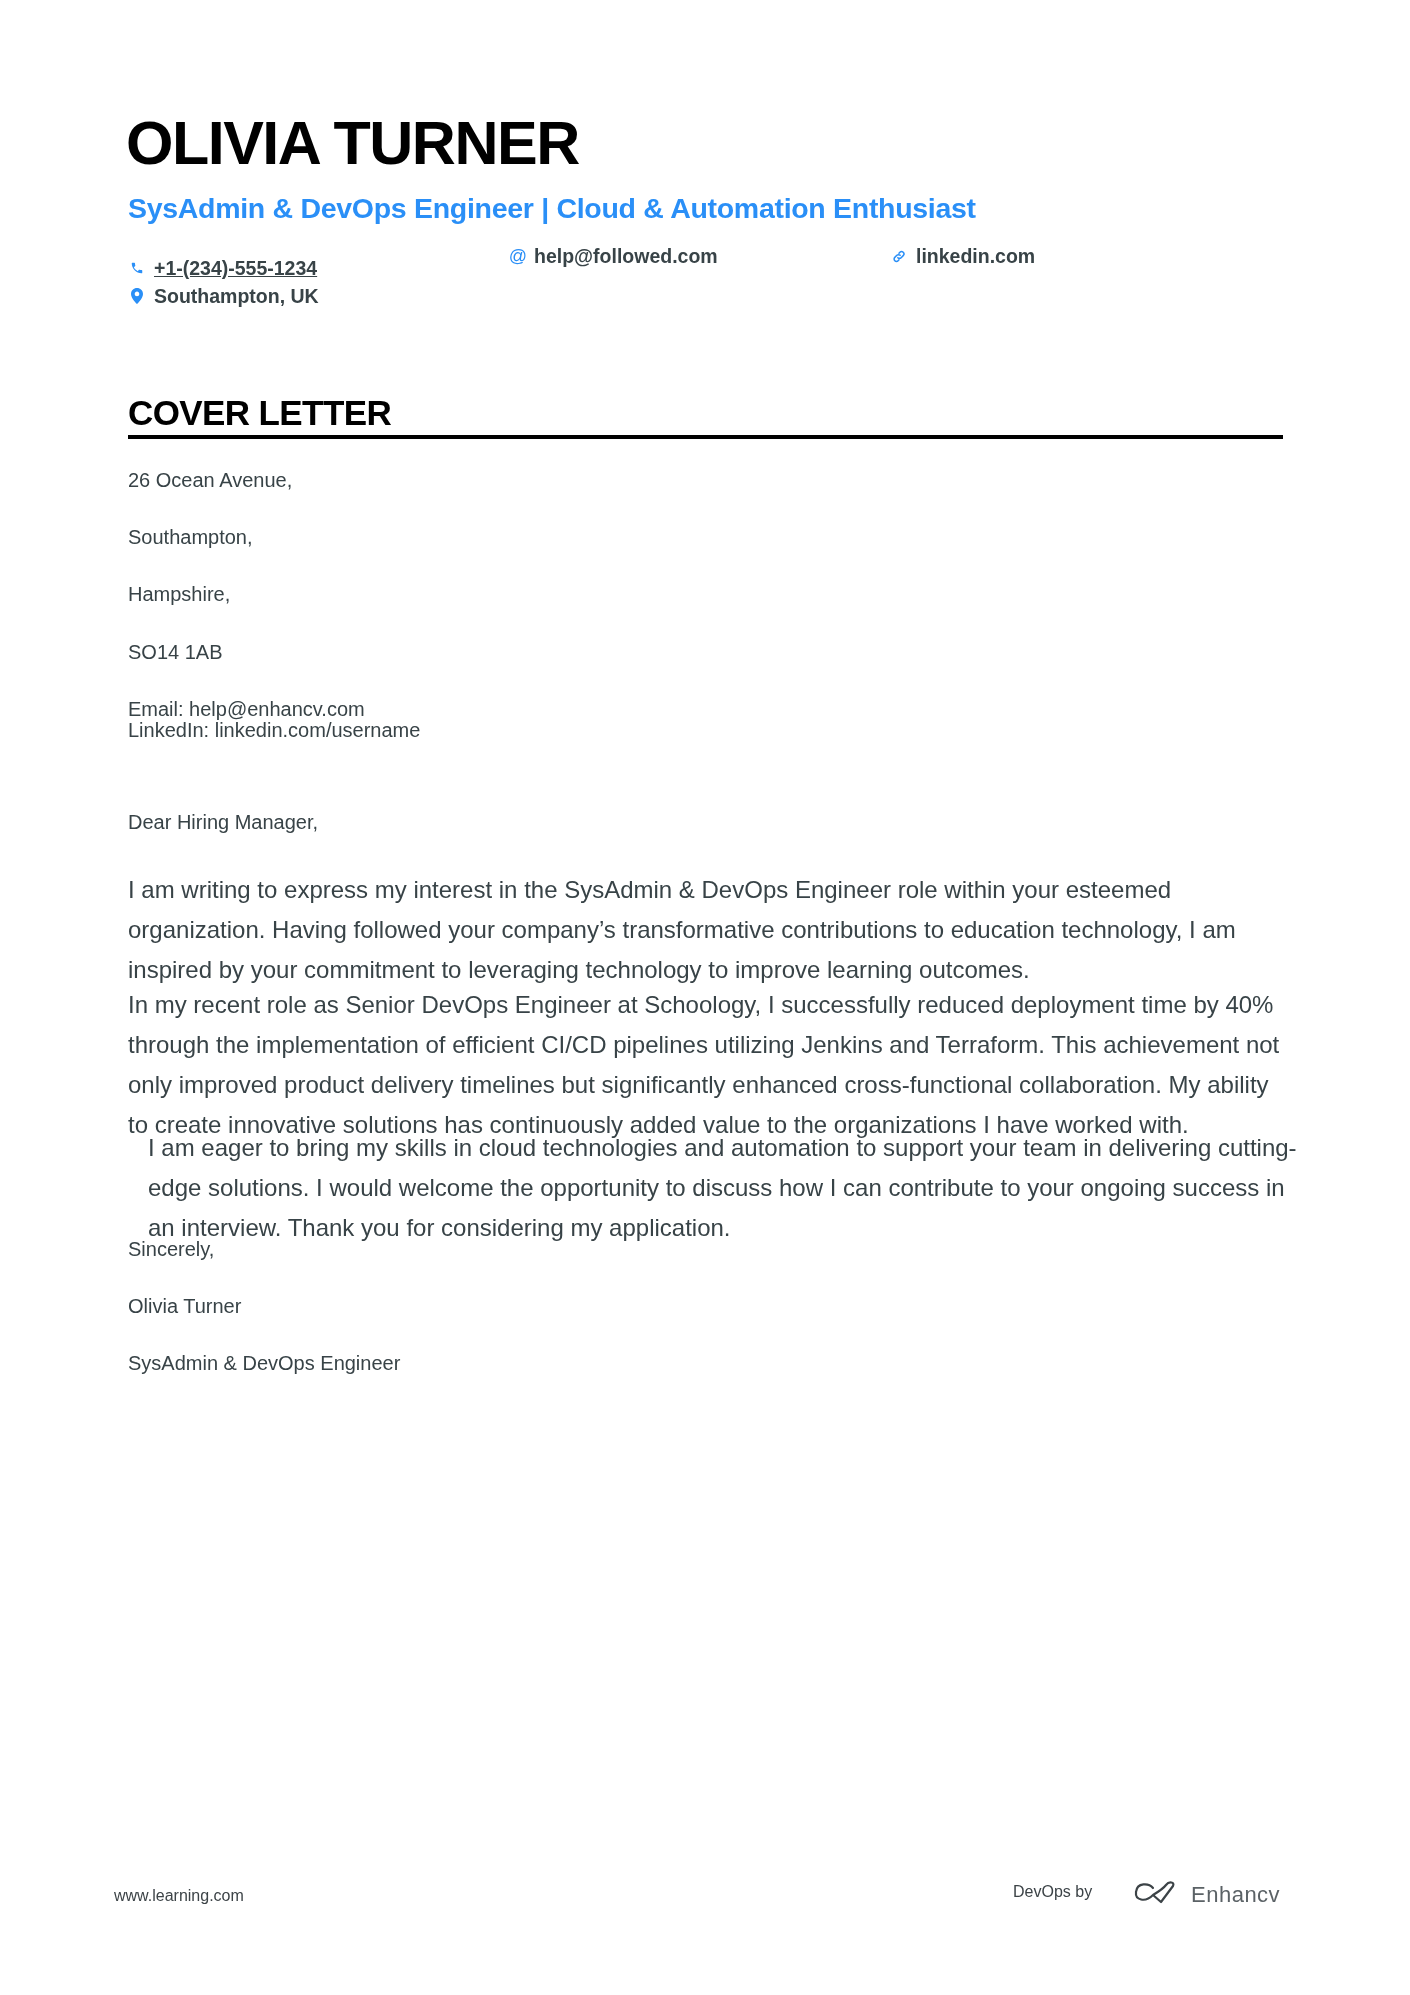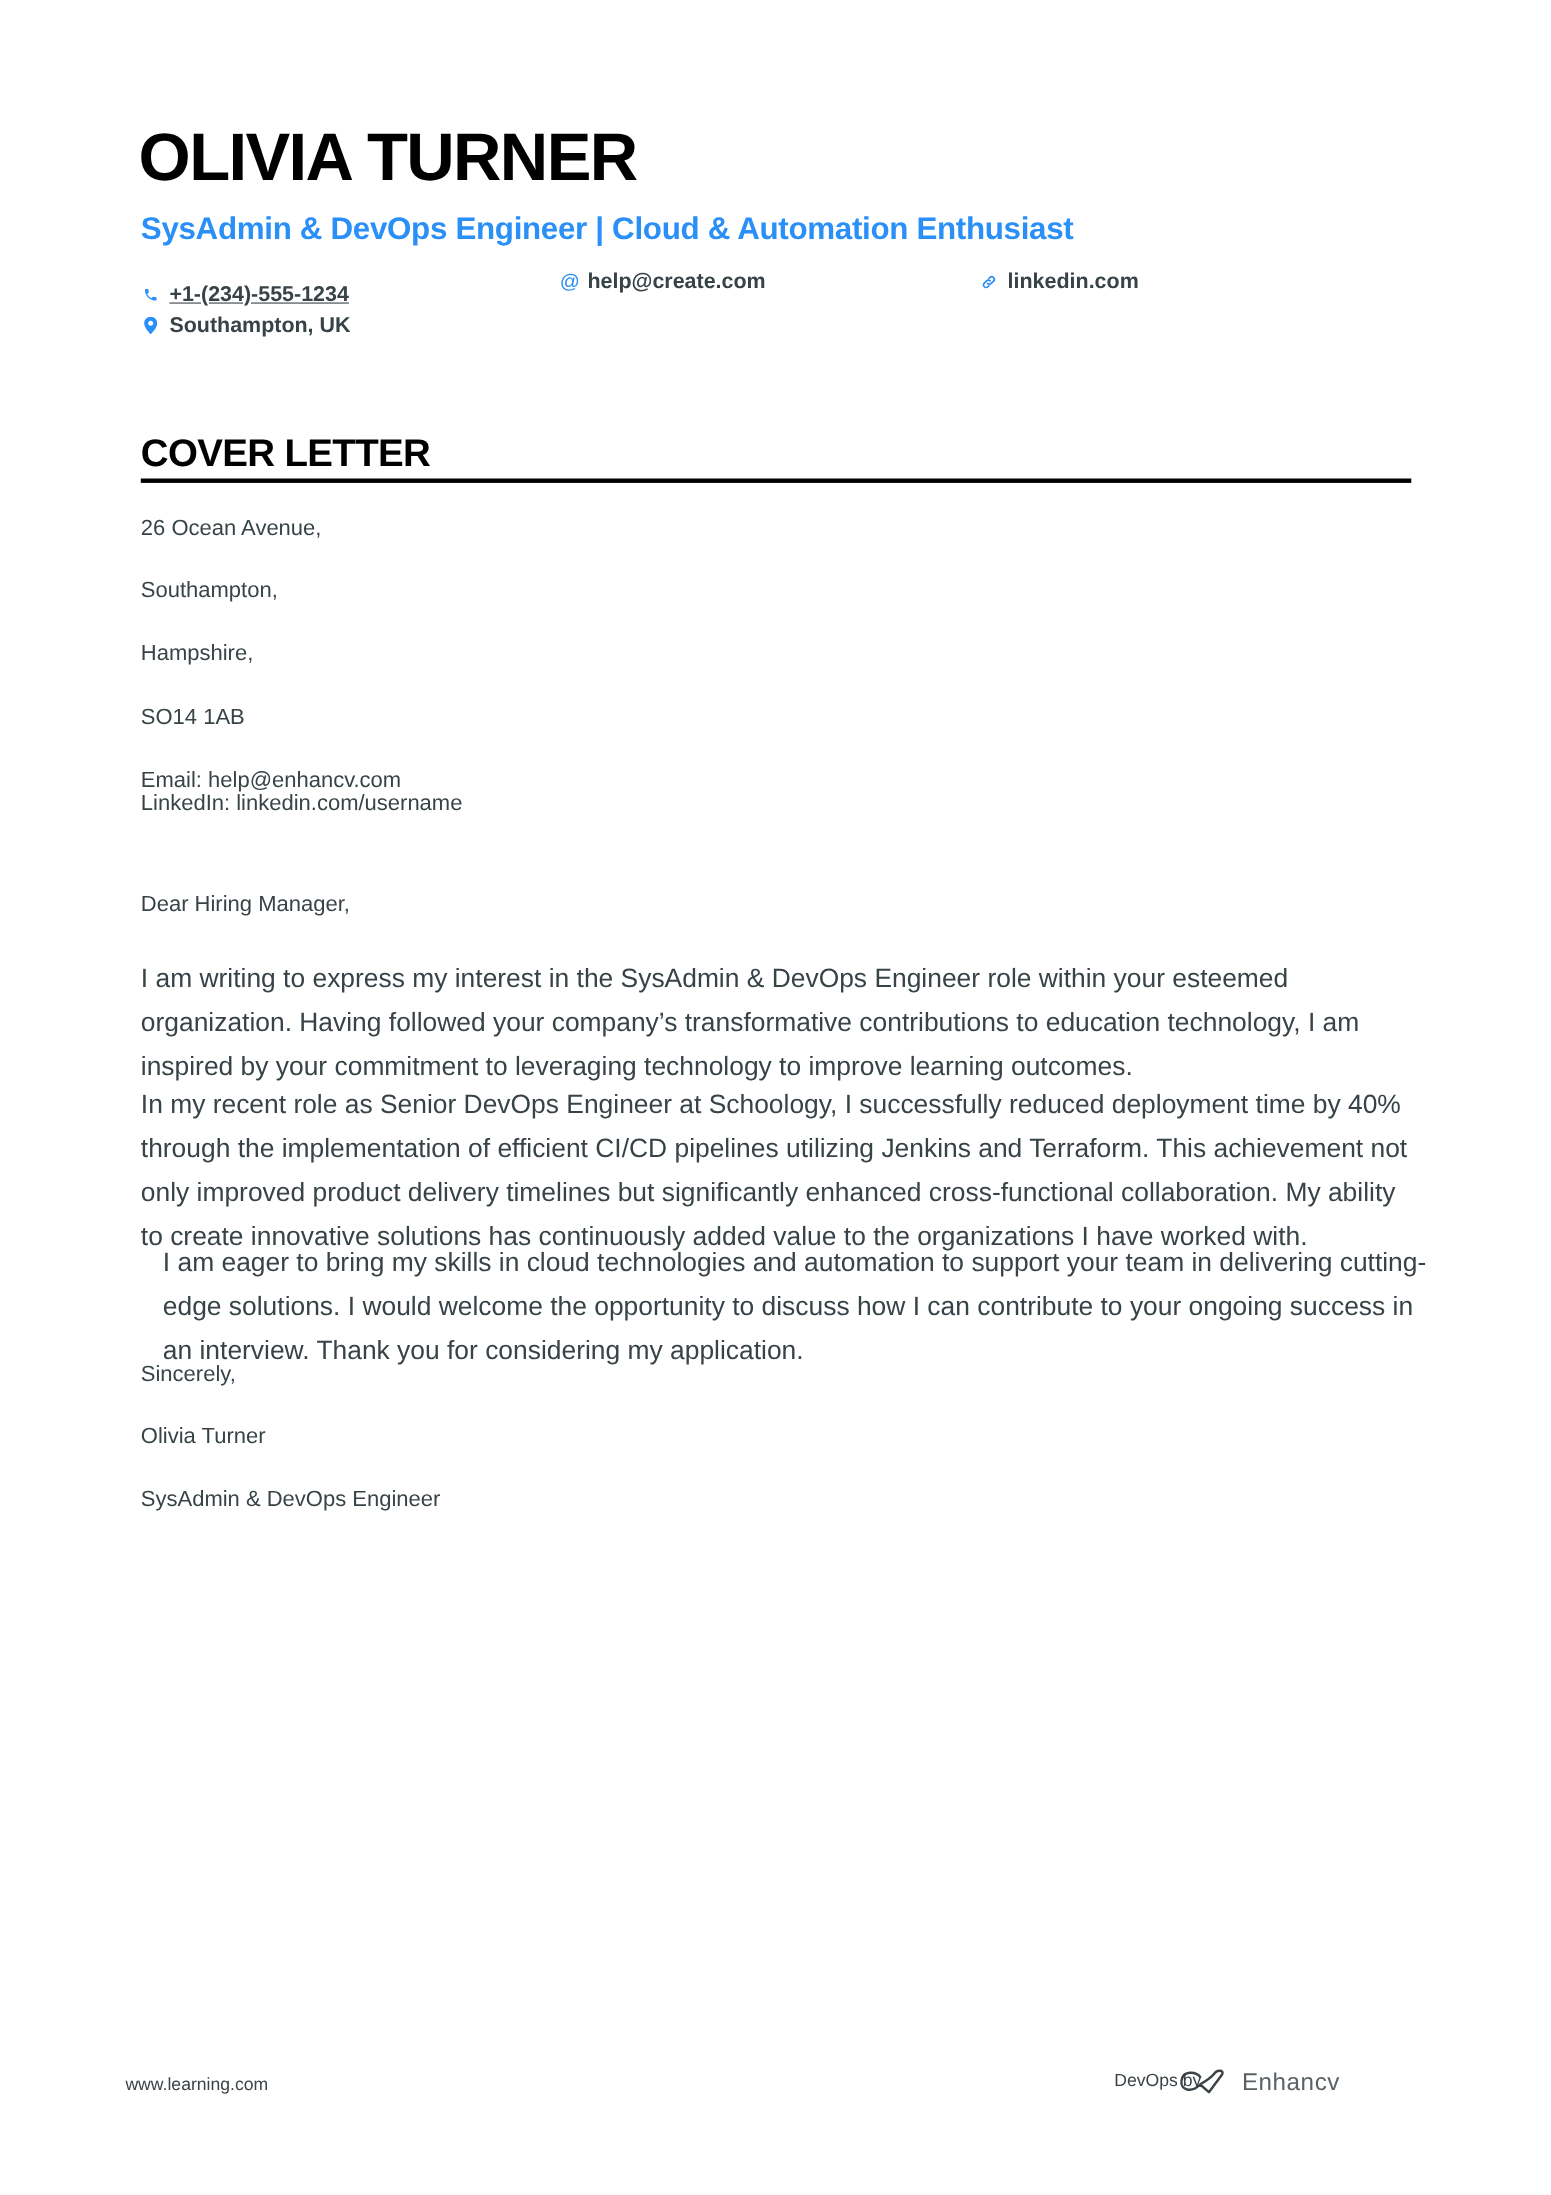--- a/index.html
+++ b/index.html
@@ -15,41 +15,41 @@
   .contact .ic { width: 14px; height: 16px; margin-right: 10px; display: inline-flex;
                  align-items: center; justify-content: center; color: #2a8ff7; }
   .contact .ic svg { display: block; }
   .section-title { left: 128px; top: 392px; font-size: 35px; font-weight: 700; color: #000;
                    line-height: 42px; letter-spacing: -0.6px; white-space: nowrap; text-align: center; }
   .rule { left: 128px; top: 435px; width: 1155px; height: 4px; background: #000; }
   .line { left: 128px; font-size: 20px; line-height: 29px; color: #384347; white-space: nowrap; }
   .para { left: 128px; width: 1160px; font-size: 24px; line-height: 40px; color: #384347; }
   .footer-url { left: 114px; top: 1886px; font-size: 16px; color: #3c4347; line-height: 20px; }
   .powered { left: 1013px; top: 1882px; font-size: 16px; color: #3c4347; line-height: 20px; }
-  .logo { left: 1071px; top: 1880px; display: flex; align-items: flex-start; }
+  .logo { left: 1133px; top: 1880px; display: flex; align-items: flex-end; }
   .logo-text { font-size: 22px; color: #5b6266; margin-left: 12px; letter-spacing: 0.5px; line-height: 26px; }
 </style>
 </head>
 <body>
 
 <div class="abs name">OLIVIA TURNER</div>
 <div class="abs subtitle">SysAdmin &amp; DevOps Engineer | Cloud &amp; Automation Enthusiast</div>
 
 <div class="abs contact" style="left:130px; top:255px;text-decoration:underline;">
   <span class="ic">
     <svg width="14" height="14" viewBox="0 0 24 24">
         <path fill="#2a8ff7" d="M6.6 10.8c1.4 2.8 3.8 5.1 6.6 6.6l2.2-2.2c.3-.3.7-.4 1-.2 1.1.4 2.3.6 3.6.6.6 0 1 .4 1 1V20c0 .6-.4 1-1 1C10.6 21 3 13.4 3 4c0-.6.4-1 1-1h3.5c.6 0 1 .4 1 1 0 1.3.2 2.5.6 3.6.1.3 0 .7-.2 1L6.6 10.8z"></path>
       </svg>
   </span>
   <span>+1-(234)-555-1234</span>
 </div>
 
 <div class="abs contact" style="left:510px; top:243px;">
   <span class="ic" style="font-weight:400; font-size:18px; color:#2a8ff7; width:16px; margin-right:8px;">@</span>
-  <span>help@create.com</span>
+  <span>help@followed.com</span>
 </div>
 
 <div class="abs contact" style="left:892px; top:243px;">
   <span class="ic">
     <svg width="15" height="15" viewBox="0 0 24 24" fill="none" stroke="#2a8ff7" stroke-width="2.6" stroke-linecap="round">
         <path d="M10 14a4 4 0 0 0 5.7 0l3.5-3.5a4 4 0 0 0-5.7-5.7L12 6.3"></path>
         <path d="M14 10a4 4 0 0 0-5.7 0l-3.5 3.5a4 4 0 0 0 5.7 5.7L12 17.7"></path>
       </svg>
   </span>
   <span>linkedin.com</span>

